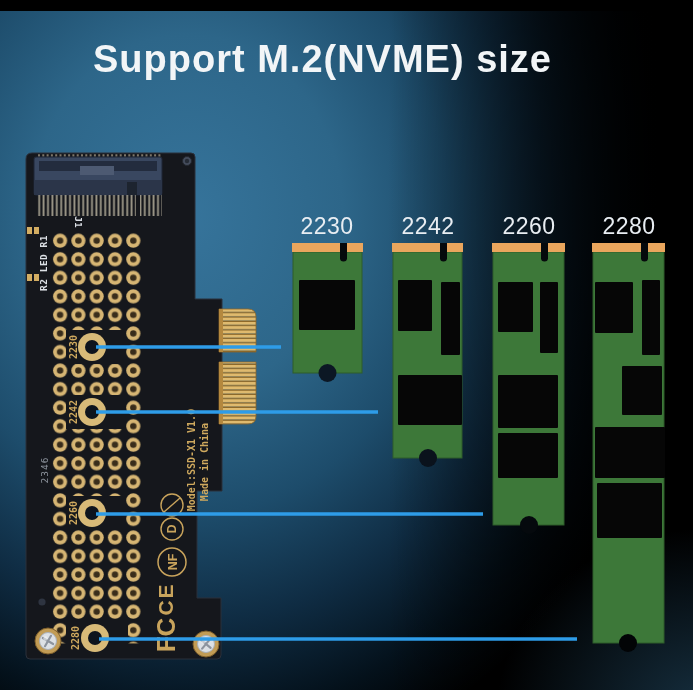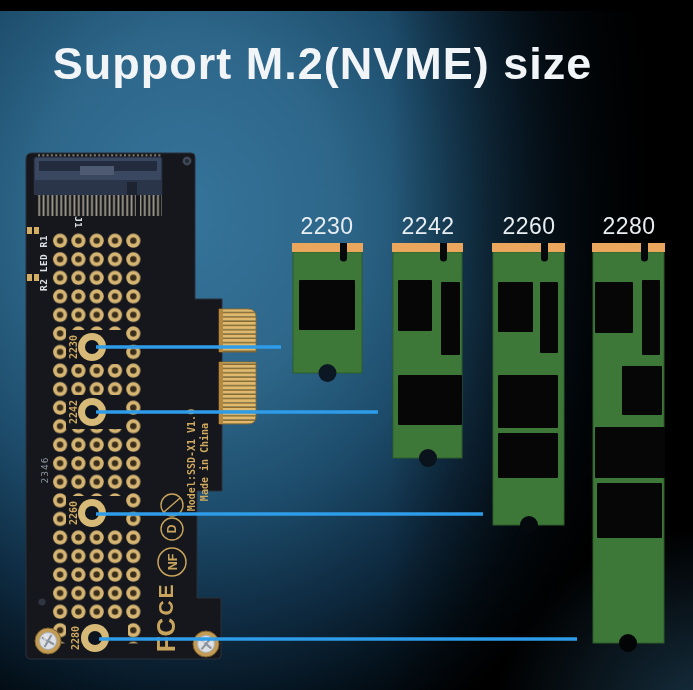--- a/index.html
+++ b/index.html
@@ -7,21 +7,21 @@
     position:relative;width:693px;height:690px;overflow:hidden;
     background:
       radial-gradient(ellipse 300px 260px at 102% 103%, rgba(40,86,116,0.55), rgba(0,0,0,0) 70%),
       linear-gradient(90deg, rgba(0,0,0,0) 56%, rgba(0,0,0,0.62) 78%, #000 95%),
       radial-gradient(ellipse 520px 600px at 187px 215px, #36749b 0%, #2d6689 30%, #1d4c6b 50%, #0f2c43 68%, #04111b 84%, #000 96%);
     font-family:"Liberation Sans", sans-serif;
   }
   .topbar{position:absolute;top:0;left:0;width:693px;height:11px;background:#000;}
   .title{
     position:absolute;top:38px;left:0;width:645px;margin:0;text-align:center;
-    font-size:45px;font-weight:700;letter-spacing:1px;color:#f2f5f7;
+    font-size:38px;font-weight:700;letter-spacing:1px;color:#f2f5f7;
   }
   svg{position:absolute;top:0;left:0;}
   .silk{font-family:"DejaVu Sans Mono", monospace;}
 </style>
 </head>
 <body>
 
 <div class="stage">
   <div class="topbar"></div>
   <h1 class="title">Support M.2(NVME) size</h1>

